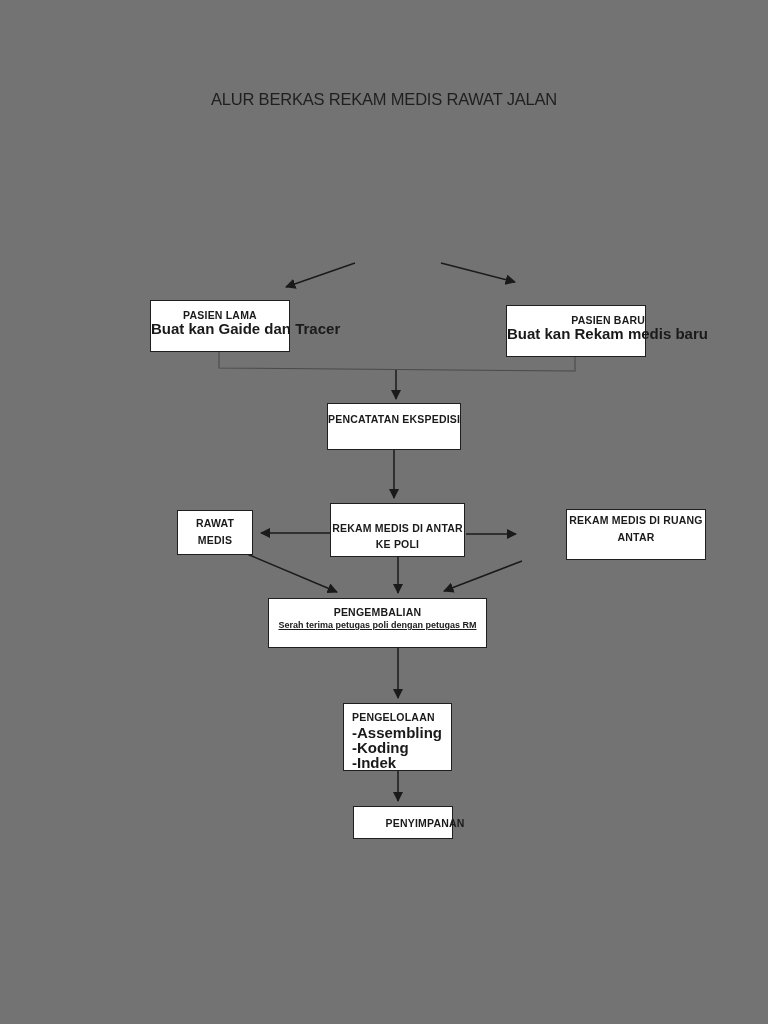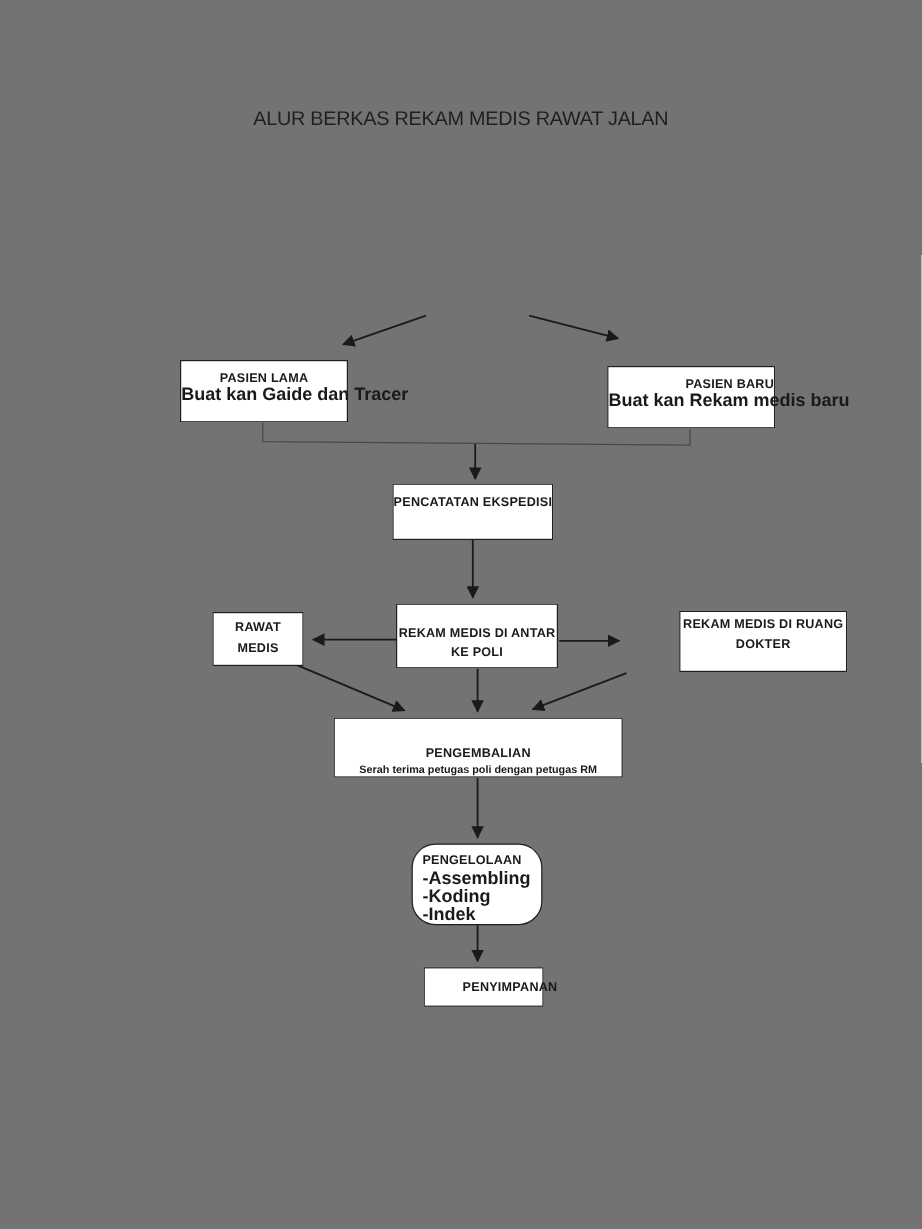--- a/index.html
+++ b/index.html
@@ -36,33 +36,33 @@
     letter-spacing: 0.2px;
     line-height: 14px;
     white-space: nowrap;
   }
   .ns {               
     font-size: 15px;
     font-weight: 700;
     line-height: 13px;
     white-space: nowrap;
   }
-  .ns.small { font-size: 9px; }
+  .ns.small { font-size: 9px; text-decoration: underline; }
   #n-registrasi   { left: 327px; top: 200px; width: 140px; height: 52px; padding-top: 8px; }
   #n-pasien-lama  { left: 150px; top: 300px; width: 140px; height: 52px; padding-top: 7px; }
   #n-pasien-baru  { left: 506px; top: 305px; width: 140px; height: 52px; padding-top: 7px; text-align: right; }
   #n-pencatatan   { left: 327px; top: 403px; width: 134px; height: 47px; padding-top: 8px; text-align: right; }
   #n-rawat-inap   { left: 177px; top: 510px; width: 76px;  height: 45px; padding-top: 4px; }
   #n-rawat-inap .nt { line-height: 17px; }
   #n-antar-poli   { left: 330px; top: 503px; width: 135px; height: 54px; padding-top: 16px; }
   #n-antar-poli .nt { line-height: 16px; }
   #n-ruang-dokter { left: 524px; top: 509px; width: 140px; height: 51px; padding-top: 2px; margin-left: 42px; }
   #n-ruang-dokter .nt { line-height: 17px; }
-  #n-pengembalian { left: 278px; top: 598px; width: 241px; height: 50px; padding-top: 22px; }
-  #n-pengelolaan  { left: 343px; top: 703px; width: 109px; height: 68px; padding: 6px 0 0 8px; text-align: left; border-radius: 20px; }
+  #n-pengembalian { left: 268px; top: 598px; width: 219px; height: 50px; padding-top: 6px; }
+  #n-pengelolaan  { left: 343px; top: 703px; width: 109px; height: 68px; padding: 6px 0 0 8px; text-align: left; }
   #n-pengelolaan .nt { line-height: 15px; }
   #n-pengelolaan .ns { line-height: 15px; }
   #n-penyimpanan  { left: 353px; top: 806px; width: 100px; height: 33px;
                     display: flex; align-items: center; justify-content: center; padding-left: 44px; }
   #edges { position: absolute; left: 0; top: 0; }
 </style>
 </head>
 <body>
 
 <div id="page">
@@ -111,21 +111,21 @@
     <div class="nt">MEDIS</div>
   </div>
 
   <div class="node" id="n-antar-poli">
     <div class="nt">REKAM MEDIS DI ANTAR</div>
     <div class="nt">KE POLI</div>
   </div>
 
   <div class="node" id="n-ruang-dokter">
     <div class="nt">REKAM MEDIS DI RUANG</div>
-    <div class="nt">DOKTER</div>
+    <div class="nt">ANTAR</div>
   </div>
 
   <div class="node" id="n-pengembalian">
     <div class="nt">PENGEMBALIAN</div>
     <div class="ns small">Serah terima petugas poli dengan petugas RM</div>
   </div>
 
   <div class="node" id="n-pengelolaan">
     <div class="nt">PENGELOLAAN</div>
     <div class="ns">-Assembling</div>

